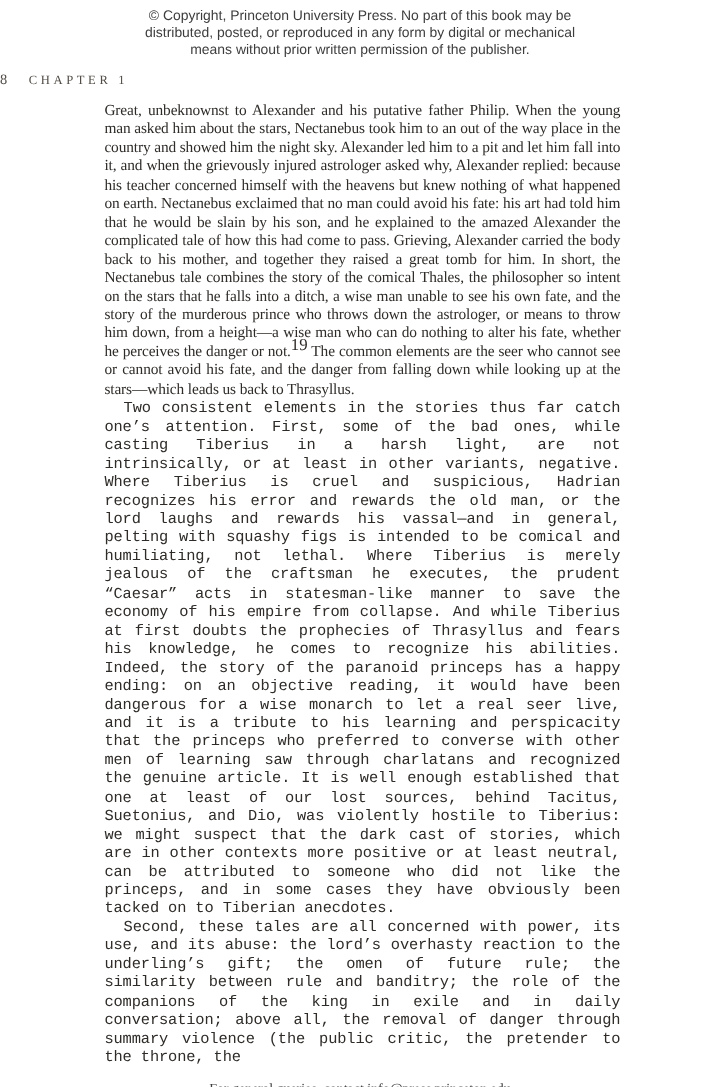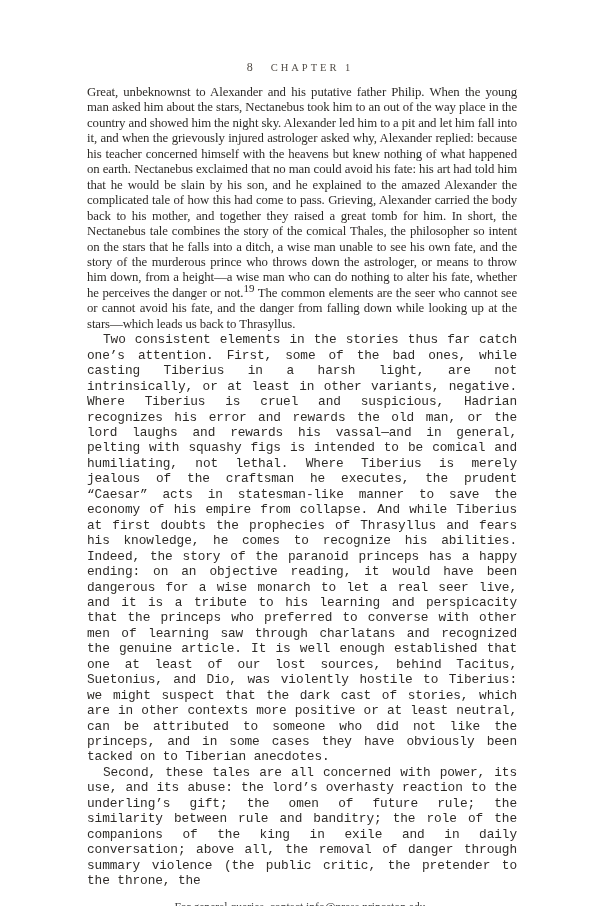--- a/index.html
+++ b/index.html
@@ -22,21 +22,20 @@
     font-family: "Liberation Sans", sans-serif;
     font-size: 11.6px;
     line-height: 13.9px;
     color: #3d3d3d;
   }
   .running-head {
     position: absolute;
     top: 57px;
     left: 0;
     right: 0;
-    text-align: center;
     color: #514c46;
   }
   .running-head .pagenum {
     font-size: 12px;
     margin-right: 18px;
   }
   .running-head .chapter {
     font-size: 10.5px;
     letter-spacing: 3px;
   }
@@ -47,21 +46,21 @@
     width: 430px;
     font-size: 12.8px;
     line-height: 15.45px;
     text-align: justify;
     letter-spacing: -0.1px;
     color: #2e2b28;
   }
   .body-text p { margin: 0; padding: 0; }
   .body-text p.indent { text-indent: 16px; font-family: Liberation Mono, monospace; }
   .body-text sup {
-    font-size: 11px;
+    font-size: 14px;
     line-height: 0;
     vertical-align: super;
     letter-spacing: 0;
     margin-top: 40px;
   }
   .footer {
     position: absolute;
     top: 878px;
     left: 0;
     right: 0;
@@ -70,20 +69,25 @@
     font-size: 11.6px;
     color: #3d3d3d;
     margin-top: 23px;
   }
 </style>
 </head>
 <body>
 
 <div class="page">
 
+  <div class="copyright">
+    <div>© Copyright, Princeton University Press. No part of this book may be</div>
+    <div>distributed, posted, or reproduced in any form by digital or mechanical</div>
+    <div>means without prior written permission of the publisher.</div>
+  </div>
 
   <div class="running-head">
     <span class="pagenum">8</span><span class="chapter">CHAPTER 1</span>
   </div>
 
   <div class="body-text">
       <p>Great, unbeknownst to Alexander and his putative father Philip. When the young man asked him about the stars, Nectanebus took him to an out of the way place in the country and showed him the night sky. Alexander led him to a pit and let him fall into it, and when the grievously injured astrologer asked why, Alexander replied: because his teacher concerned himself with the heavens but knew nothing of what happened on earth. Nectanebus exclaimed that no man could avoid his fate: his art had told him that he would be slain by his son, and he explained to the amazed Alexander the complicated tale of how this had come to pass. Grieving, Alexander carried the body back to his mother, and together they raised a great tomb for him. In short, the Nectanebus tale combines the story of the comical Thales, the philosopher so intent on the stars that he falls into a ditch, a wise man unable to see his own fate, and the story of the murderous prince who throws down the astrologer, or means to throw him down, from a height—a wise man who can do nothing to alter his fate, whether he perceives the danger or not.<sup>19</sup> The common elements are the seer who cannot see or cannot avoid his fate, and the danger from falling down while looking up at the stars—which leads us back to Thrasyllus.</p>
       <p class="indent">Two consistent elements in the stories thus far catch one’s attention. First, some of the bad ones, while casting Tiberius in a harsh light, are not intrinsically, or at least in other variants, negative. Where Tiberius is cruel and suspicious, Hadrian recognizes his error and rewards the old man, or the lord laughs and rewards his vassal—and in general, pelting with squashy figs is intended to be comical and humiliating, not lethal. Where Tiberius is merely jealous of the craftsman he executes, the prudent “Caesar” acts in statesman-like manner to save the economy of his empire from collapse. And while Tiberius at first doubts the prophecies of Thrasyllus and fears his knowledge, he comes to recognize his abilities. Indeed, the story of the paranoid princeps has a happy ending: on an objective reading, it would have been dangerous for a wise monarch to let a real seer live, and it is a tribute to his learning and perspicacity that the princeps who preferred to converse with other men of learning saw through charlatans and recognized the genuine article. It is well enough established that one at least of our lost sources, behind Tacitus, Suetonius, and Dio, was violently hostile to Tiberius: we might suspect that the dark cast of stories, which are in other contexts more positive or at least neutral, can be attributed to someone who did not like the princeps, and in some cases they have obviously been tacked on to Tiberian anecdotes.</p>
       <p class="indent">Second, these tales are all concerned with power, its use, and its abuse: the lord’s overhasty reaction to the underling’s gift; the omen of future rule; the similarity between rule and banditry; the role of the companions of the king in exile and in daily conversation; above all, the removal of danger through summary violence (the public critic, the pretender to the throne, the</p>
     </div>

